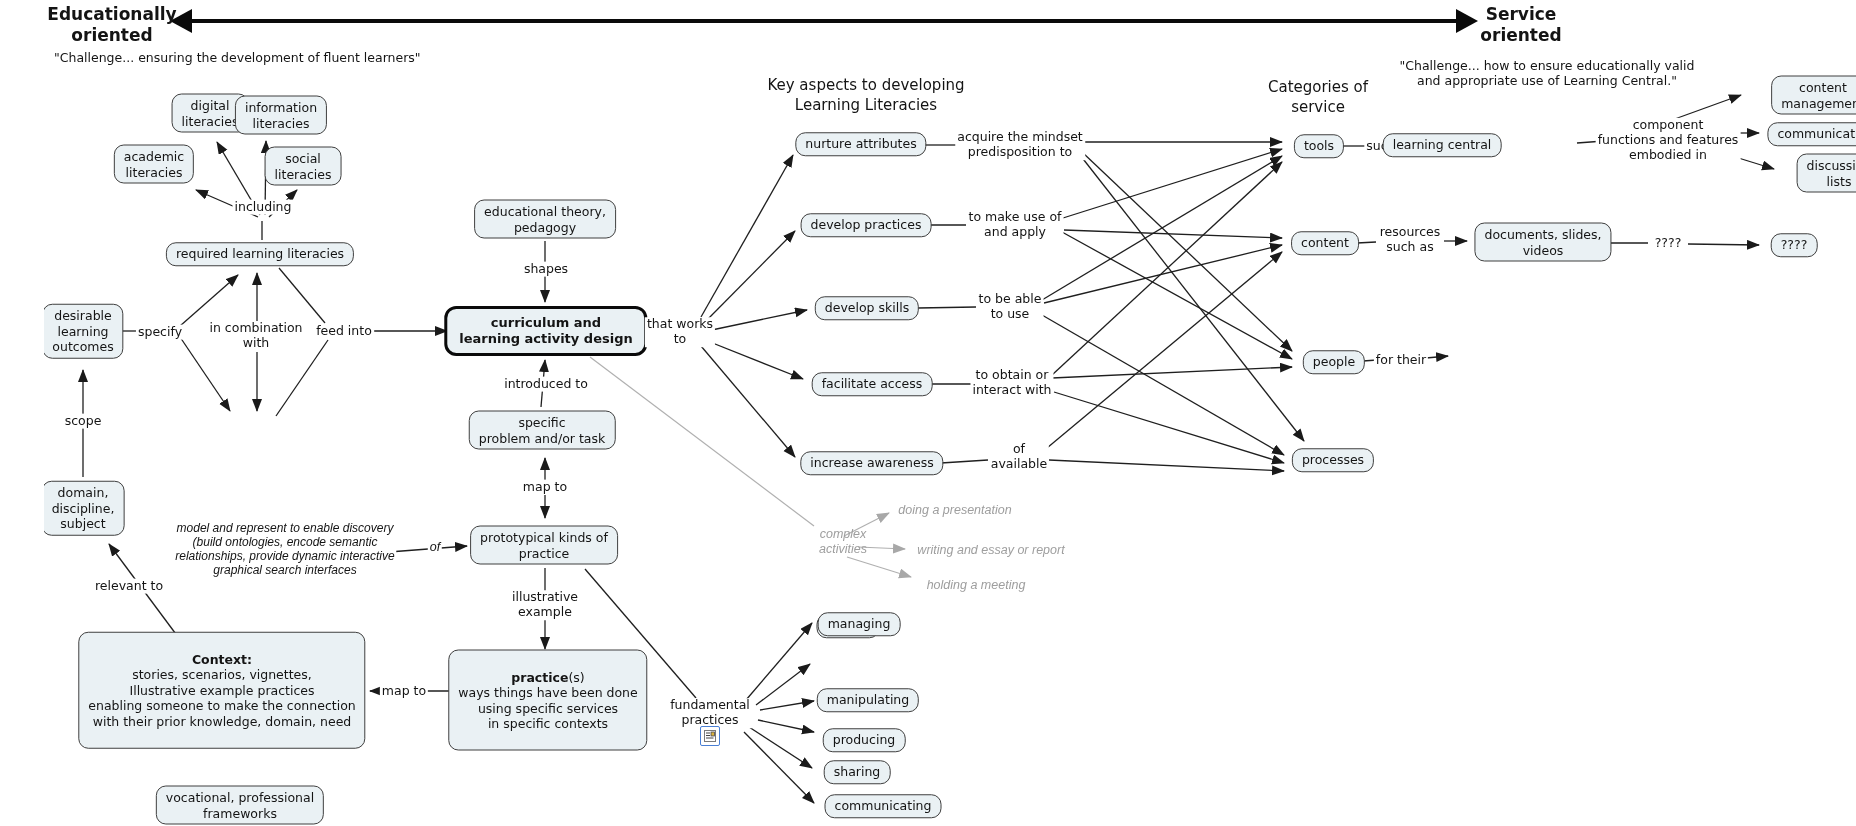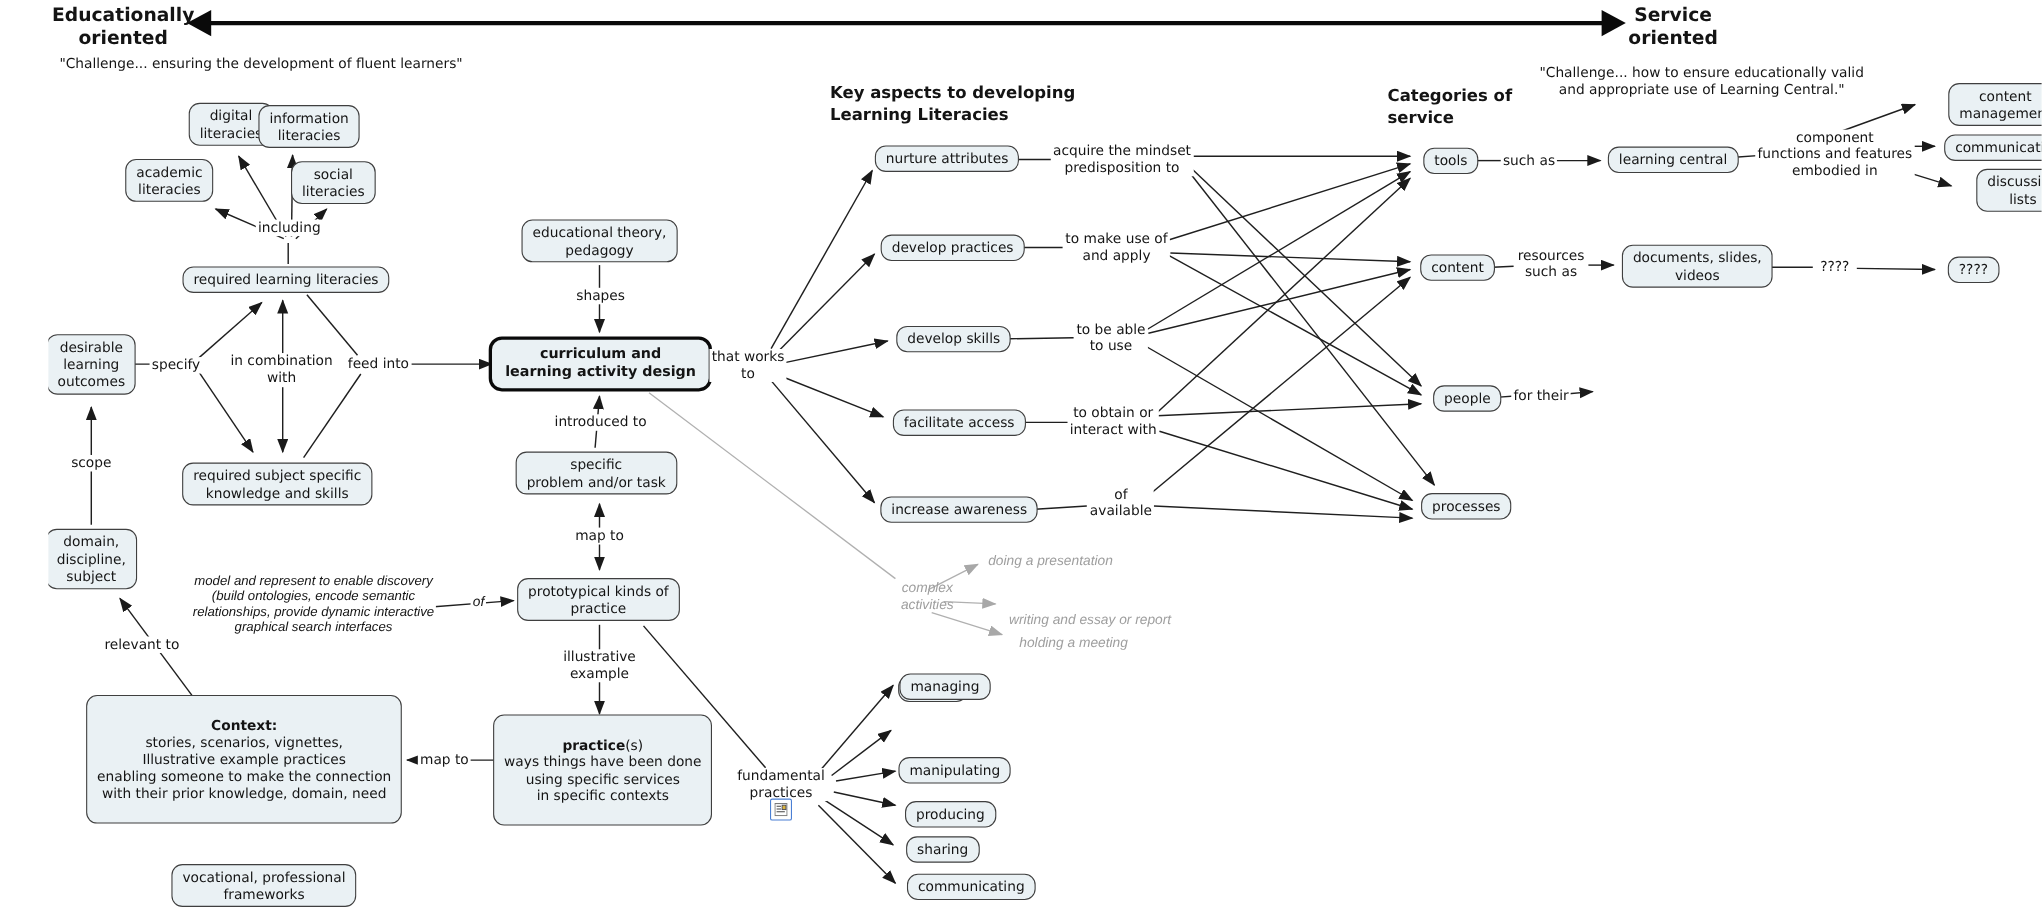--- a/index.html
+++ b/index.html
@@ -10,22 +10,22 @@
         border-radius:10px;padding:3px 9px;font-size:12.5px;line-height:1.24;text-align:center;white-space:pre-line;}
   .node.main{border:3px solid #0a0a0a;border-radius:12px;font-weight:bold;font-size:13px;padding:6px 12px;}
   .lbl{position:absolute;transform:translate(-50%,-50%);font-size:12.5px;line-height:1.18;text-align:center;
        white-space:pre-line;background:#fff;padding:0 2px;}
   .serif-i{font-family:Liberation Sans, sans-serif;font-style:italic;}
   .gray{color:#9e9e9e;background:transparent;}
   .pole{position:absolute;transform:translate(-50%,-50%);font-weight:bold;font-size:17px;line-height:1.25;
         text-align:center;white-space:pre-line;}
   .quote{position:absolute;font-size:12.5px;white-space:pre-line;}
   .quote.center{transform:translate(-50%,-50%);text-align:center;}
-  .heading{position:absolute;transform:translate(-50%,-50%);font-weight:bold;font-size:15px;line-height:1.3;
-           white-space:pre-line;}
+  .heading{position:absolute;transform:translate(-50%,-50%);font-weight:normal;font-size:15px;line-height:1.3;
+           text-align:center;white-space:pre-line;}
   .b{font-weight:bold;}
   .res-icon{position:absolute;transform:translate(-50%,-50%);width:18px;height:18px;background:#fff;
             border:1.5px solid #4a7fd4;border-radius:2px;display:flex;align-items:center;justify-content:center;}
 </style>
 </head>
 <body>
 
 <div class="stage">
 
   <svg class="edges" width="1856" height="826" viewBox="0 0 1856 826">
@@ -156,22 +156,20 @@
   <div class="lbl" style="left:219px;top:207px">including</div>
   <div class="node" style="left:216px;top:254px">required learning literacies</div>
 
   <div class="node" style="left:39px;top:331px">desirable
 learning
 outcomes</div>
   <div class="lbl" style="left:116px;top:332px">specify</div>
   <div class="lbl" style="left:212px;top:336px">in combination
 with</div>
   <div class="lbl" style="left:300px;top:331px">feed into</div>
-  <div class="node" style="left:208px;top:440px">required subject specific
-knowledge and skills</div>
   <div class="lbl" style="left:39px;top:421px">scope</div>
   <div class="node" style="left:39px;top:508px">domain,
 discipline,
 subject</div>
   <div class="lbl" style="left:85px;top:586px">relevant to</div>
 
   <div class="node" style="left:196px;top:805px">vocational, professional
 frameworks</div>
   <div class="node" style="left:178px;top:690px">
     <span class="b">Context:</span>
@@ -205,21 +203,21 @@
     <span class="b">practice</span><span>(s)</span>
     <div>ways things have been done
 using specific services
 in specific contexts</div>
   </div>
   <div class="lbl" style="left:360px;top:691px">map to</div>
 
   <div class="lbl serif-i gray" style="left:799px;top:542px">complex
 activities</div>
   <div class="lbl serif-i gray" style="left:911px;top:510px">doing a presentation</div>
-  <div class="lbl serif-i gray" style="left:947px;top:564px">writing and essay or report</div>
+  <div class="lbl serif-i gray" style="left:947px;top:550px">writing and essay or report</div>
   <div class="lbl serif-i gray" style="left:932px;top:585px">holding a meeting</div>
 
   <div class="node" style="left:817px;top:144px">nurture attributes</div>
   <div class="lbl" style="left:976px;top:145px">acquire the mindset
 predisposition to</div>
   <div class="node" style="left:822px;top:225px">develop practices</div>
   <div class="lbl" style="left:971px;top:225px">to make use of
 and apply</div>
   <div class="node" style="left:823px;top:308px">develop skills</div>
   <div class="lbl" style="left:966px;top:307px">to be able
@@ -244,21 +242,21 @@
   </div>
   <div class="node" style="left:804px;top:626px">finding</div>
   <div class="node" style="left:815px;top:624px">managing</div>
   <div class="node" style="left:824px;top:700px">manipulating</div>
   <div class="node" style="left:820px;top:740px">producing</div>
   <div class="node" style="left:813px;top:772px">sharing</div>
   <div class="node" style="left:839px;top:806px">communicating</div>
 
   <div class="node" style="left:1275px;top:146px">tools</div>
   <div class="lbl" style="left:1346px;top:146px">such as</div>
-  <div class="node" style="left:1477px;top:145px">learning central</div>
+  <div class="node" style="left:1398px;top:145px">learning central</div>
   <div class="lbl" style="left:1624px;top:140px">component
 functions and features
 embodied in</div>
   <div class="node" style="left:1779px;top:95px">content management</div>
   <div class="node" style="left:1785px;top:134px">communications</div>
   <div class="node" style="left:1795px;top:173px">discussion lists</div>
 
   <div class="node" style="left:1281px;top:243px">content</div>
   <div class="lbl" style="left:1366px;top:240px">resources
 such as</div>

